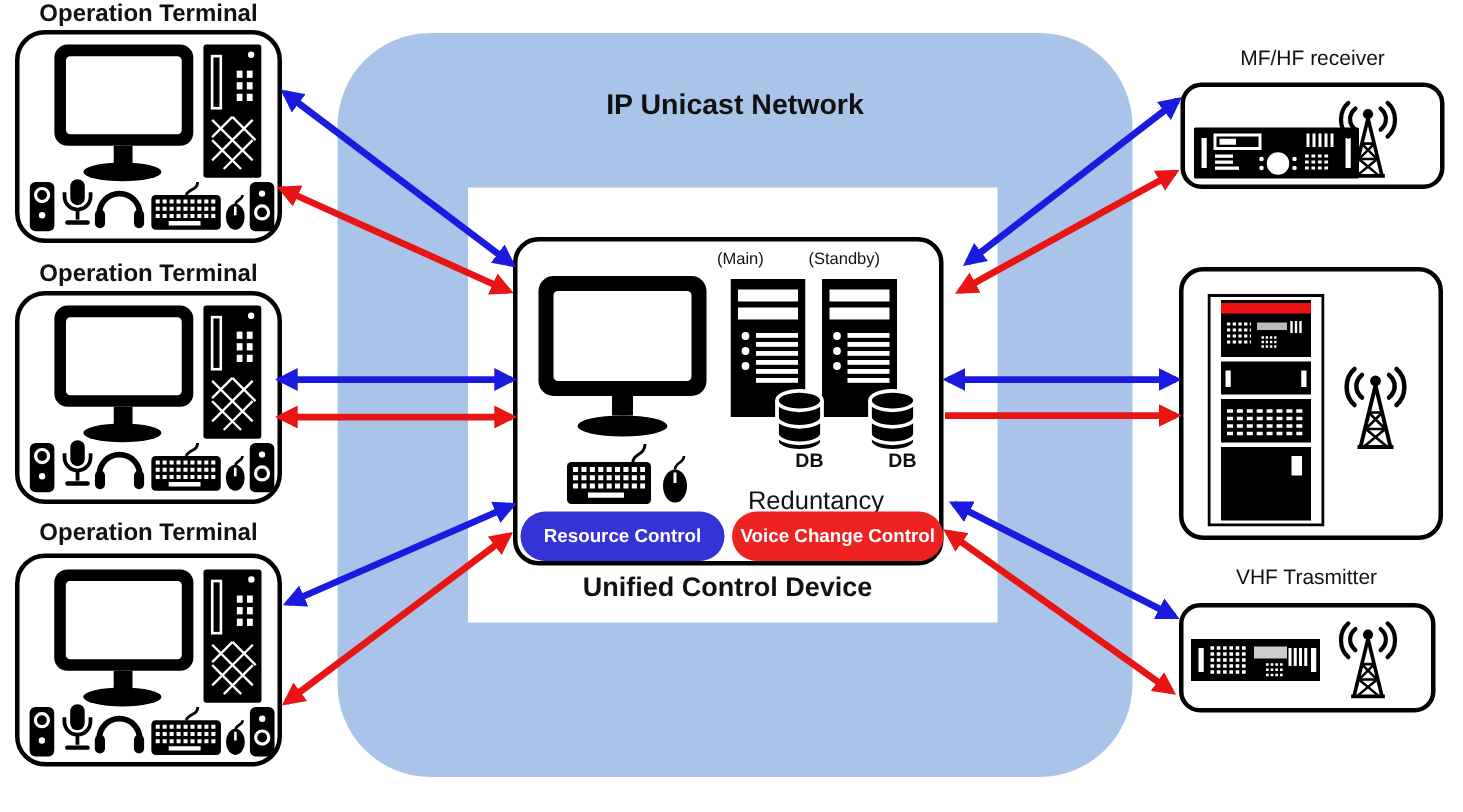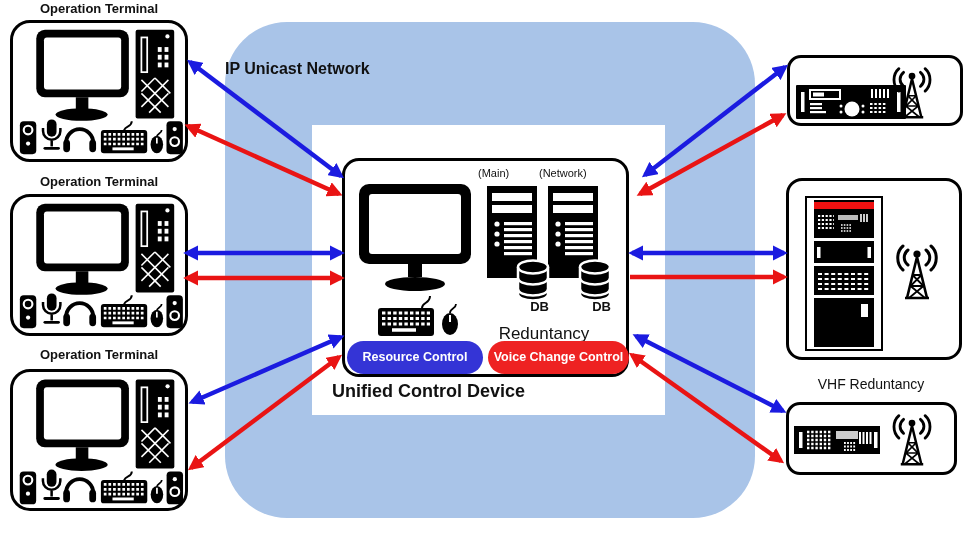--- a/index.html
+++ b/index.html
@@ -1,35 +1,35 @@
 <!DOCTYPE html>
 <html><head>
 <meta charset="utf-8">
 <style>
   html,body{margin:0;padding:0;background:#fff;}
   #canvas{position:relative;width:975px;height:541px;overflow:hidden;
           font-family:"Liberation Sans","DejaVu Sans",sans-serif;color:#111;background:#fff;}
   .abs{position:absolute;}
   #network{left:225px;top:22px;width:530px;height:496px;border-radius:62px;
            background:var(--network-bg,#a9c4e8);z-index:1;}
-  #network-label{left:225px;top:60px;width:530px;
-                 font-size:16px;font-weight:bold;z-index:2;}
+  #network-label{left:225px;top:60px;width:530px;text-align:center;
+                 font-size:19px;font-weight:bold;z-index:2;}
   #inner-white{left:312px;top:125px;width:353px;height:290px;background:#fff;z-index:2;}
   #device-box{left:342px;top:158px;width:281px;height:213px;background:#fff;
               border:3px solid #000;border-radius:17px;z-index:3;}
   .srv-label{top:167px;width:70px;text-align:left;font-size:11px;z-index:4;}
   #redundancy-label{left:480px;top:324px;width:128px;text-align:center;font-size:17px;z-index:4;}
   .db-label{top:299px;width:33px;text-align:right;font-weight:bold;font-size:13px;z-index:5;}
   .pill{top:341px;height:33px;border-radius:17px;color:#fff;font-weight:bold;font-size:12.5px;
         line-height:33px;text-align:center;z-index:6;}
   #pill-resource{left:347px;width:136px;background:var(--pill-blue,#3434d6);}
   #pill-voice{left:488px;width:141px;background:var(--pill-red,#ee2222);}
-  #device-title{left:332px;top:381px;width:306px;text-align:left;
+  #device-title{left:332px;top:381px;width:306px;text-align:center;
                 font-size:18px;font-weight:bold;z-index:4;}
-  .terminal-title{left:10px;width:178px;text-align:center;font-size:13px;font-weight:bold;z-index:4;}
+  .terminal-title{left:10px;width:178px;text-align:center;font-size:16px;font-weight:bold;z-index:4;}
   .terminal-box{left:10px;width:172px;height:136px;background:#fff;border:3px solid #000;
                 border-radius:20px;z-index:3;}
   .radio-title{width:176px;text-align:center;font-size:14px;z-index:4;}
   .radio-box{background:#fff;border:3px solid #000;z-index:3;}
   #mfhf-box{left:787px;top:55px;width:170px;height:65px;border-radius:14px;}
   #hf-box{left:786px;top:178px;width:170px;height:176px;border-radius:16px;}
   #vhf-box{left:786px;top:402px;width:165px;height:67px;border-radius:14px;}
   #arrow-layer{position:absolute;left:0;top:0;z-index:10;pointer-events:none;}
   svg{display:block;}
   .rack-stripe{fill:var(--accent-red-stripe,#ee1111);}
@@ -38,21 +38,21 @@
 <body>
 
 <div id="canvas" style="--network-bg: #a9c4e8; --arrow-blue: #1b1be0; --arrow-red: #e91414; --pill-blue: #3434d6; --pill-red: #ee2222; --accent-red-stripe: #ee1111;">
 
   <div id="network" class="abs"></div>
   <div id="network-label" class="abs">IP Unicast Network</div>
   <div id="inner-white" class="abs"></div>
 
   <div id="device-box" class="abs"></div>
   <div class="abs srv-label" style="left:478px;">(Main)</div>
-  <div class="abs srv-label" style="left:539px;">(Network)</div>
+  <div class="abs srv-label" style="left:539px;">(Standby)</div>
 
   <svg class="abs" style="left:356px;top:182px;z-index:4;" width="118" height="112" viewBox="0 0 118 112">
     <rect x="3" y="2" width="112" height="80" rx="10" fill="#000"></rect>
     <rect x="13" y="12" width="92" height="60" rx="3" fill="#fff"></rect>
     <rect x="52" y="82" width="14" height="13" fill="#000"></rect>
     <ellipse cx="59" cy="102" rx="30" ry="7" fill="#000"></ellipse>
   </svg>
 
   <svg class="abs" style="left:378px;top:293px;z-index:4;" width="84" height="45" viewBox="0 0 84 45">
     <path d="M44,15 c0,-6 8,-4 8,-12" fill="none" stroke="#000" stroke-width="2"></path>
@@ -320,20 +320,21 @@
       <ellipse cx="150" cy="127" rx="6.5" ry="9" fill="#000"></ellipse>
       <line x1="150" y1="120" x2="150" y2="126" stroke="#fff" stroke-width="1.8"></line>
     </g>
     <g>
       <rect x="160" y="103" width="17" height="34" rx="4" fill="#000"></rect>
       <circle cx="168.5" cy="111" r="2.2" fill="#fff"></circle>
       <circle cx="168.5" cy="124" r="4.5" fill="none" stroke="#fff" stroke-width="2.2"></circle>
     </g>
   </svg>
 
+  <div class="abs radio-title" style="left:787px;top:30px;">MF/HF receiver</div>
   <div id="mfhf-box" class="abs radio-box"></div>
   <svg class="abs" style="left:796px;top:82px;z-index:4;" width="110" height="40" viewBox="0 0 110 40">
     <rect x="0" y="3" width="110" height="34" rx="1" fill="#000"></rect>
     <rect x="5" y="10" width="3.5" height="20" fill="#fff"></rect>
     <rect x="14" y="8" width="30" height="9" fill="none" stroke="#fff" stroke-width="2"></rect>
     <rect x="17" y="10.5" width="11" height="4" fill="#fff"></rect>
     <rect x="14" y="21" width="12" height="2.2" fill="#fff"></rect>
     <rect x="14" y="25" width="12" height="2.2" fill="#fff"></rect>
     <rect x="14" y="29" width="16" height="2.2" fill="#fff"></rect>
     <circle cx="56" cy="27" r="7.5" fill="#fff"></circle>
@@ -415,21 +416,21 @@
       <path d="M21.5,35 L30.5,35 M21.5,35 L32.5,46 M30.5,35 L19.5,46 M19.5,46 L32.5,46 M19.5,46 L34,58 M32.5,46 L18,58"></path>
     </g>
     <g stroke="#000" stroke-width="3" fill="none" stroke-linecap="round">
       <path d="M12,6 C5,12 5,24 12,30"></path>
         <path d="M17,10 C12,14 12,21 17,25"></path>
       <path d="M40,6 C47,12 47,24 40,30"></path>
         <path d="M35,10 C40,14 40,21 35,25"></path>
     </g>
   </svg>
 
-  <div class="abs radio-title" style="left:783px;top:376px;">VHF Reduntancy</div>
+  <div class="abs radio-title" style="left:783px;top:376px;">VHF Trasmitter</div>
   <div id="vhf-box" class="abs radio-box"></div>
   <svg class="abs" style="left:794px;top:424px;z-index:4;" width="86" height="32" viewBox="0 0 86 32">
     <rect x="0" y="2" width="86" height="28" fill="#000"></rect>
     <rect x="5" y="8" width="3.5" height="16" fill="#fff"></rect>
     <g stroke="#fff" stroke-width="2.4" stroke-dasharray="2.4,1.8">
       <line x1="13" y1="8" x2="37" y2="8"></line>
         <line x1="13" y1="12" x2="37" y2="12"></line>
       <line x1="13" y1="16" x2="37" y2="16"></line>
         <line x1="13" y1="20" x2="37" y2="20"></line>
       <line x1="13" y1="24" x2="37" y2="24"></line>

